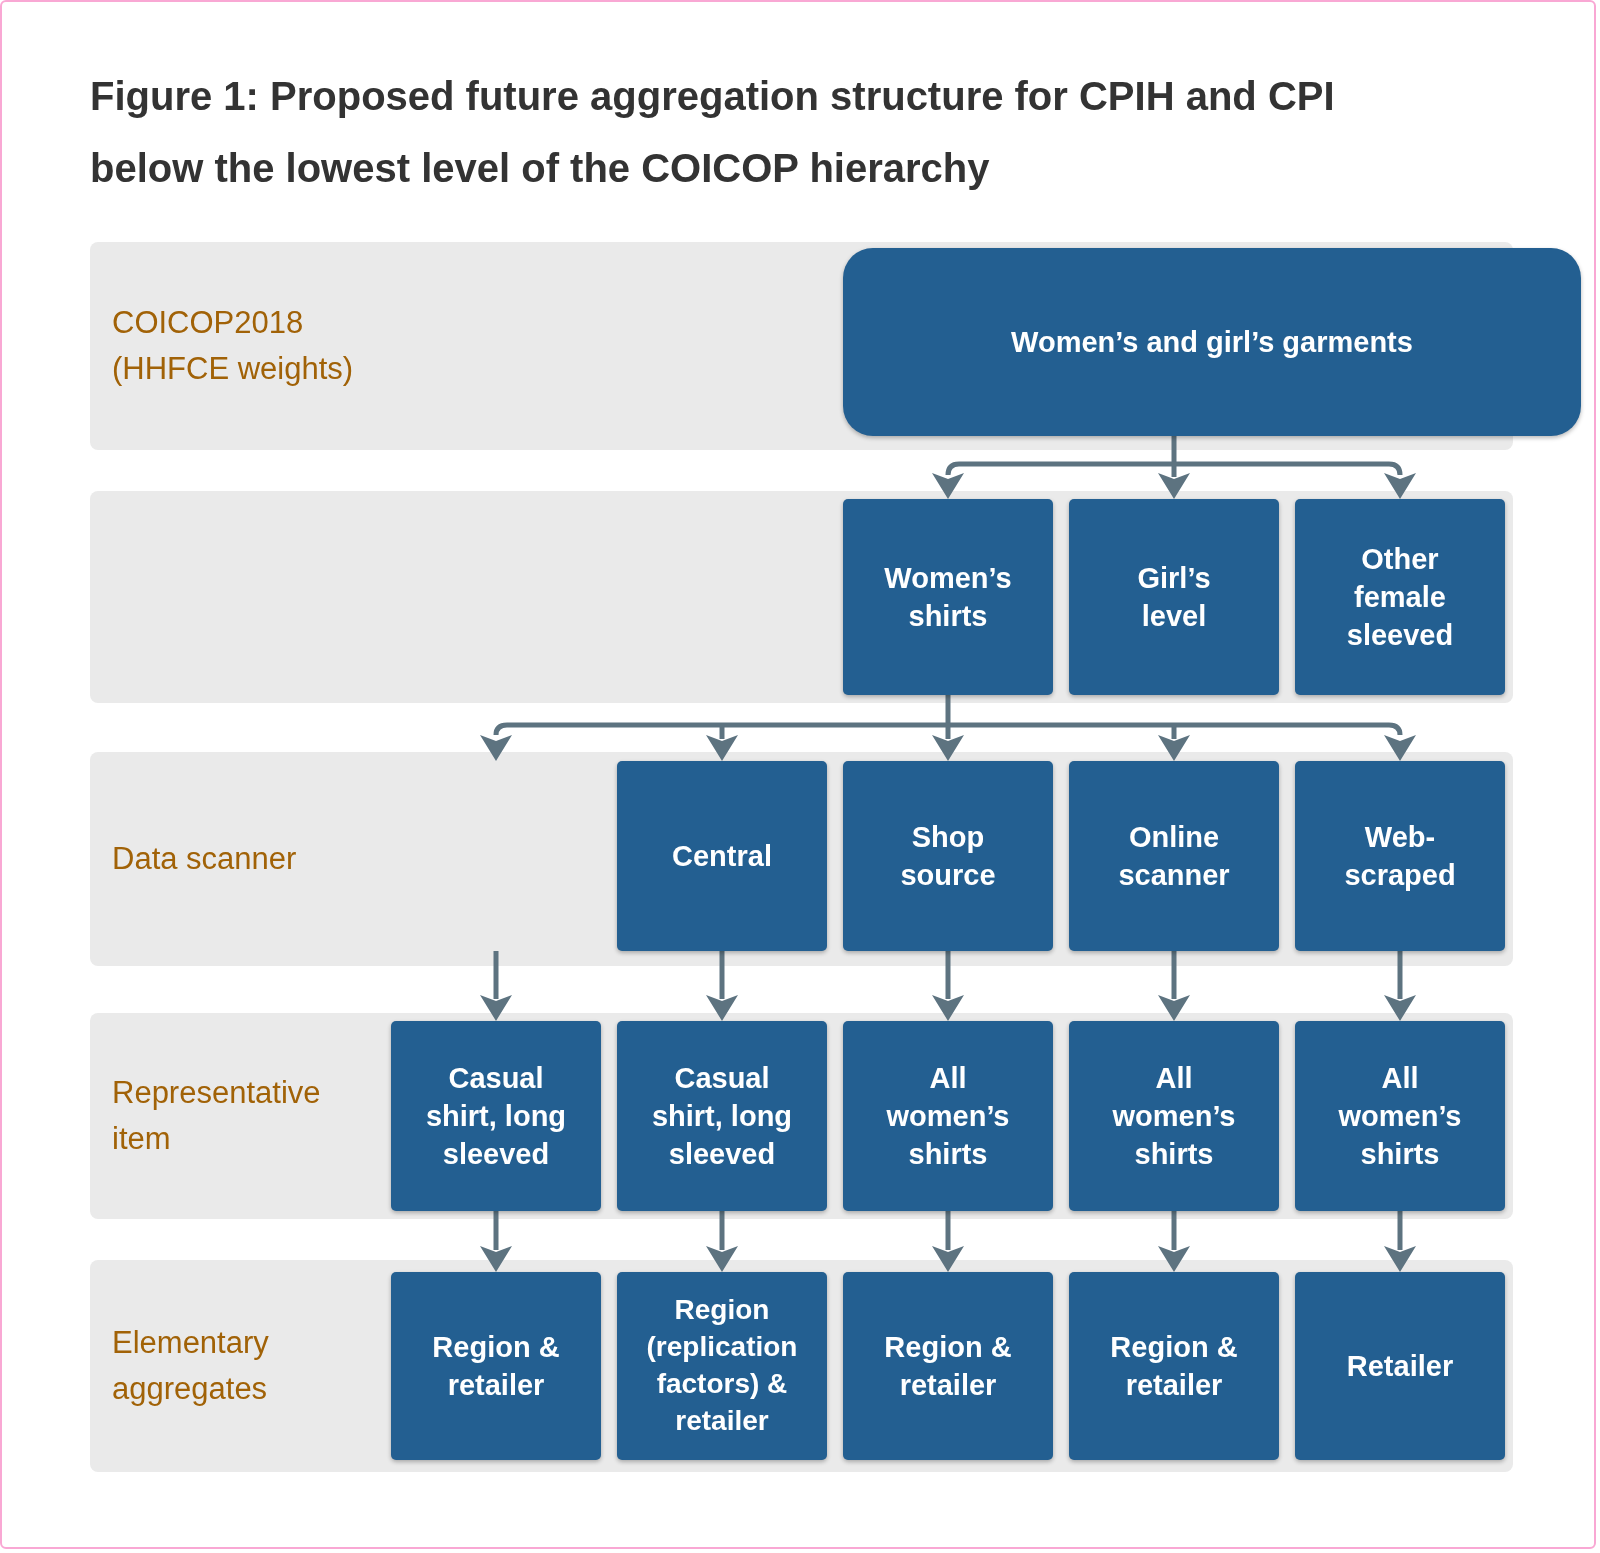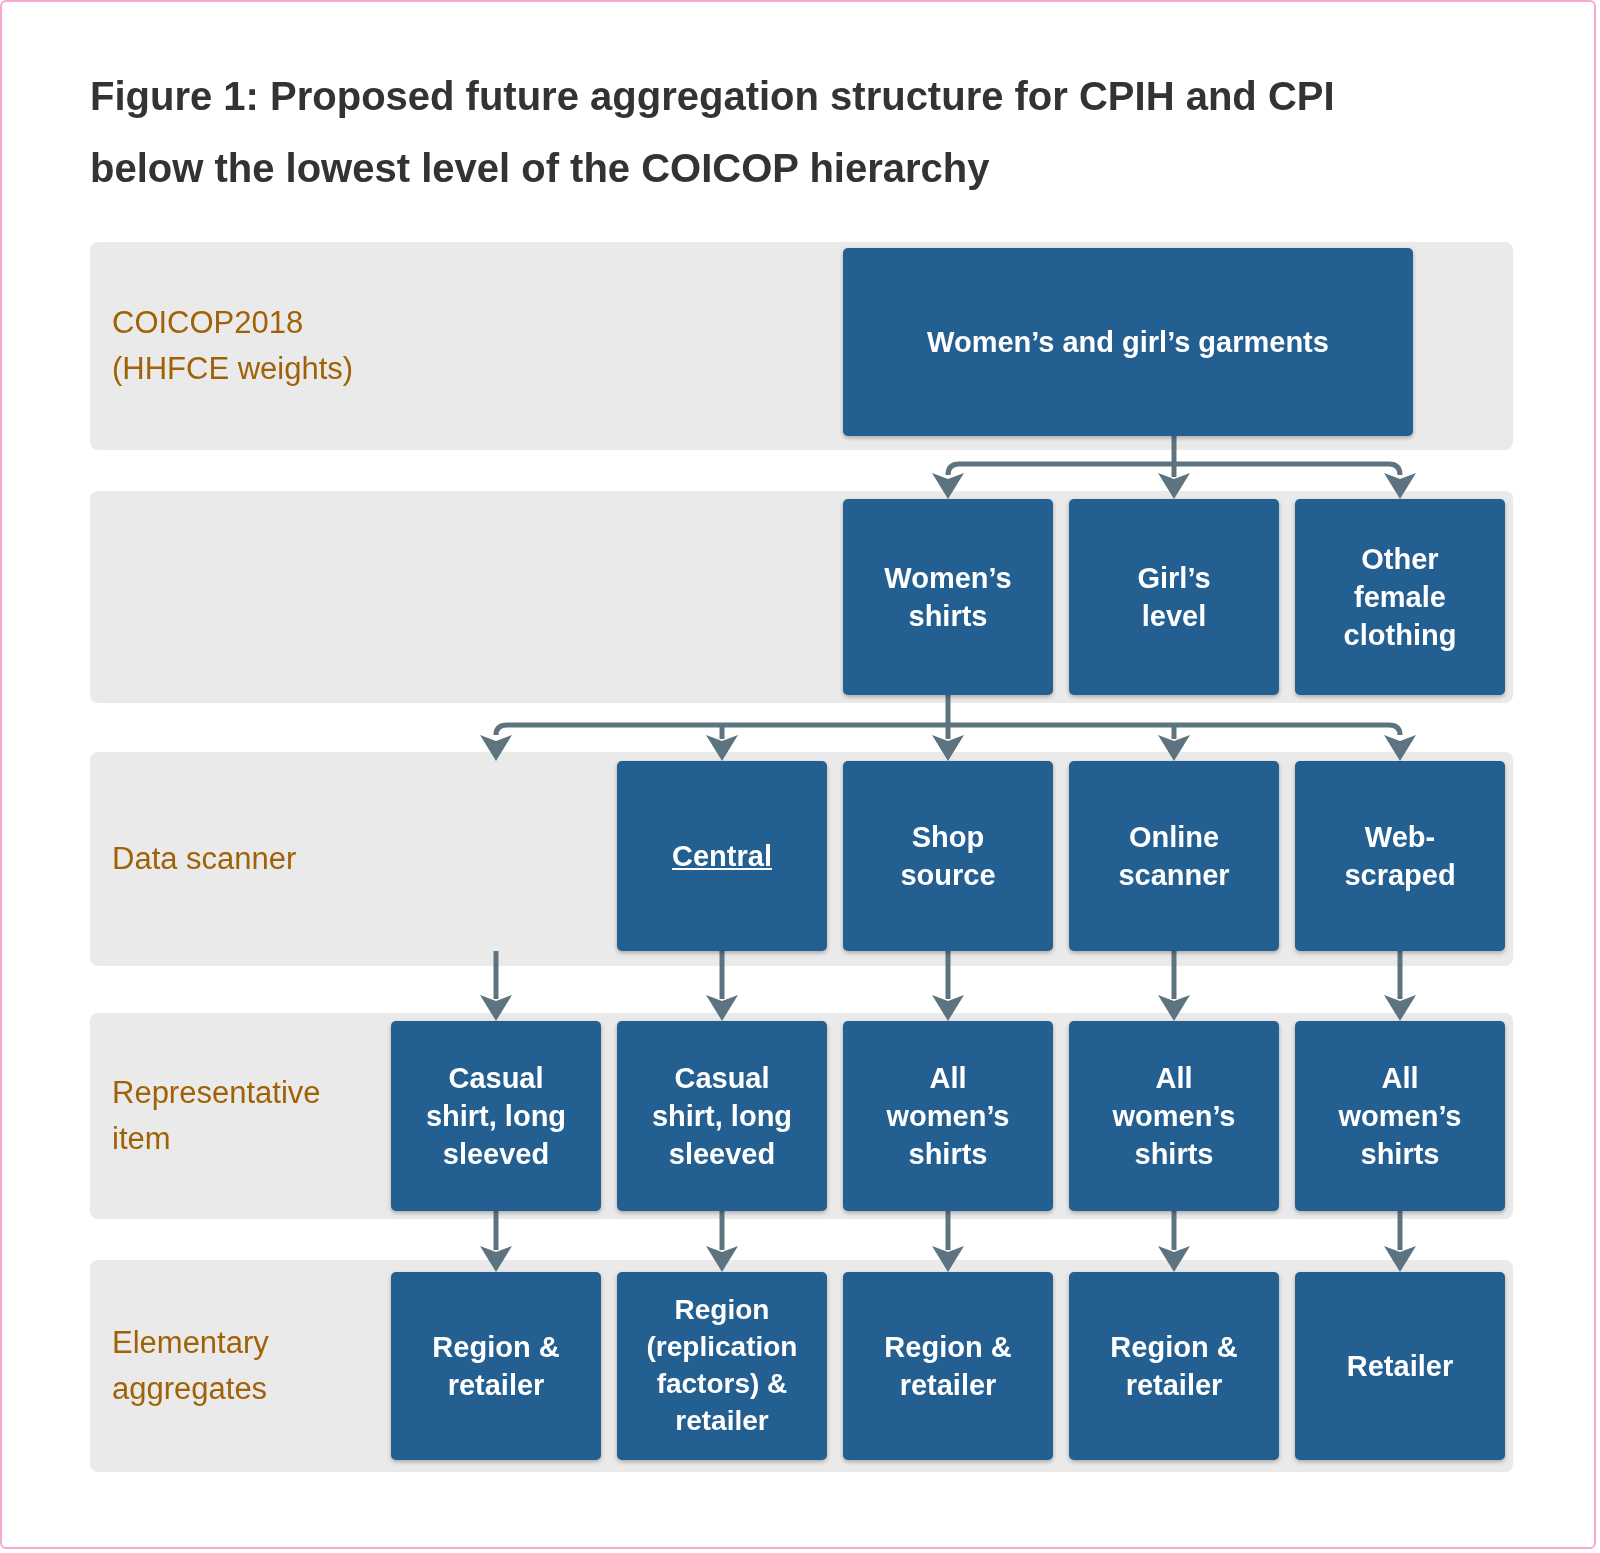--- a/index.html
+++ b/index.html
@@ -135,31 +135,31 @@
         <path d="M1172 1209 V1248"></path>
         <path d="M1398 1209 V1248"></path>
       <path d="M478 1244 L494 1270 L510 1244 L494 1250 Z" fill="#5d7380" stroke="none"></path>
       <path d="M704 1244 L720 1270 L736 1244 L720 1250 Z" fill="#5d7380" stroke="none"></path>
       <path d="M930 1244 L946 1270 L962 1244 L946 1250 Z" fill="#5d7380" stroke="none"></path>
       <path d="M1156 1244 L1172 1270 L1188 1244 L1172 1250 Z" fill="#5d7380" stroke="none"></path>
       <path d="M1382 1244 L1398 1270 L1414 1244 L1398 1250 Z" fill="#5d7380" stroke="none"></path>
     </g>
   </svg>
 
-  <div class="node" style="left:841px;top:246px;width:570px;height:188px;">Women’s and girl’s garments</div>
+  <div class="node" style="left:841px;top:246px;width:738px;height:188px;border-radius:30px;">Women’s and girl’s garments</div>
 
   <div class="node" style="left:841px;top:497px;width:210px;height:196px;">Women’s
 shirts</div>
   <div class="node" style="left:1067px;top:497px;width:210px;height:196px;">Girl’s
 level</div>
   <div class="node" style="left:1293px;top:497px;width:210px;height:196px;">Other
 female
-clothing</div>
+sleeved</div>
 
-  <div class="node" style="left:615px;top:759px;width:210px;height:190px;text-decoration:underline;">Central</div>
+  <div class="node" style="left:615px;top:759px;width:210px;height:190px;">Central</div>
   <div class="node" style="left:841px;top:759px;width:210px;height:190px;">Shop
 source</div>
   <div class="node" style="left:1067px;top:759px;width:210px;height:190px;">Online
 scanner</div>
   <div class="node" style="left:1293px;top:759px;width:210px;height:190px;">Web-
 scraped</div>
 
   <div class="node" style="left:389px;top:1019px;width:210px;height:190px;">Casual
 shirt, long
 sleeved</div>

